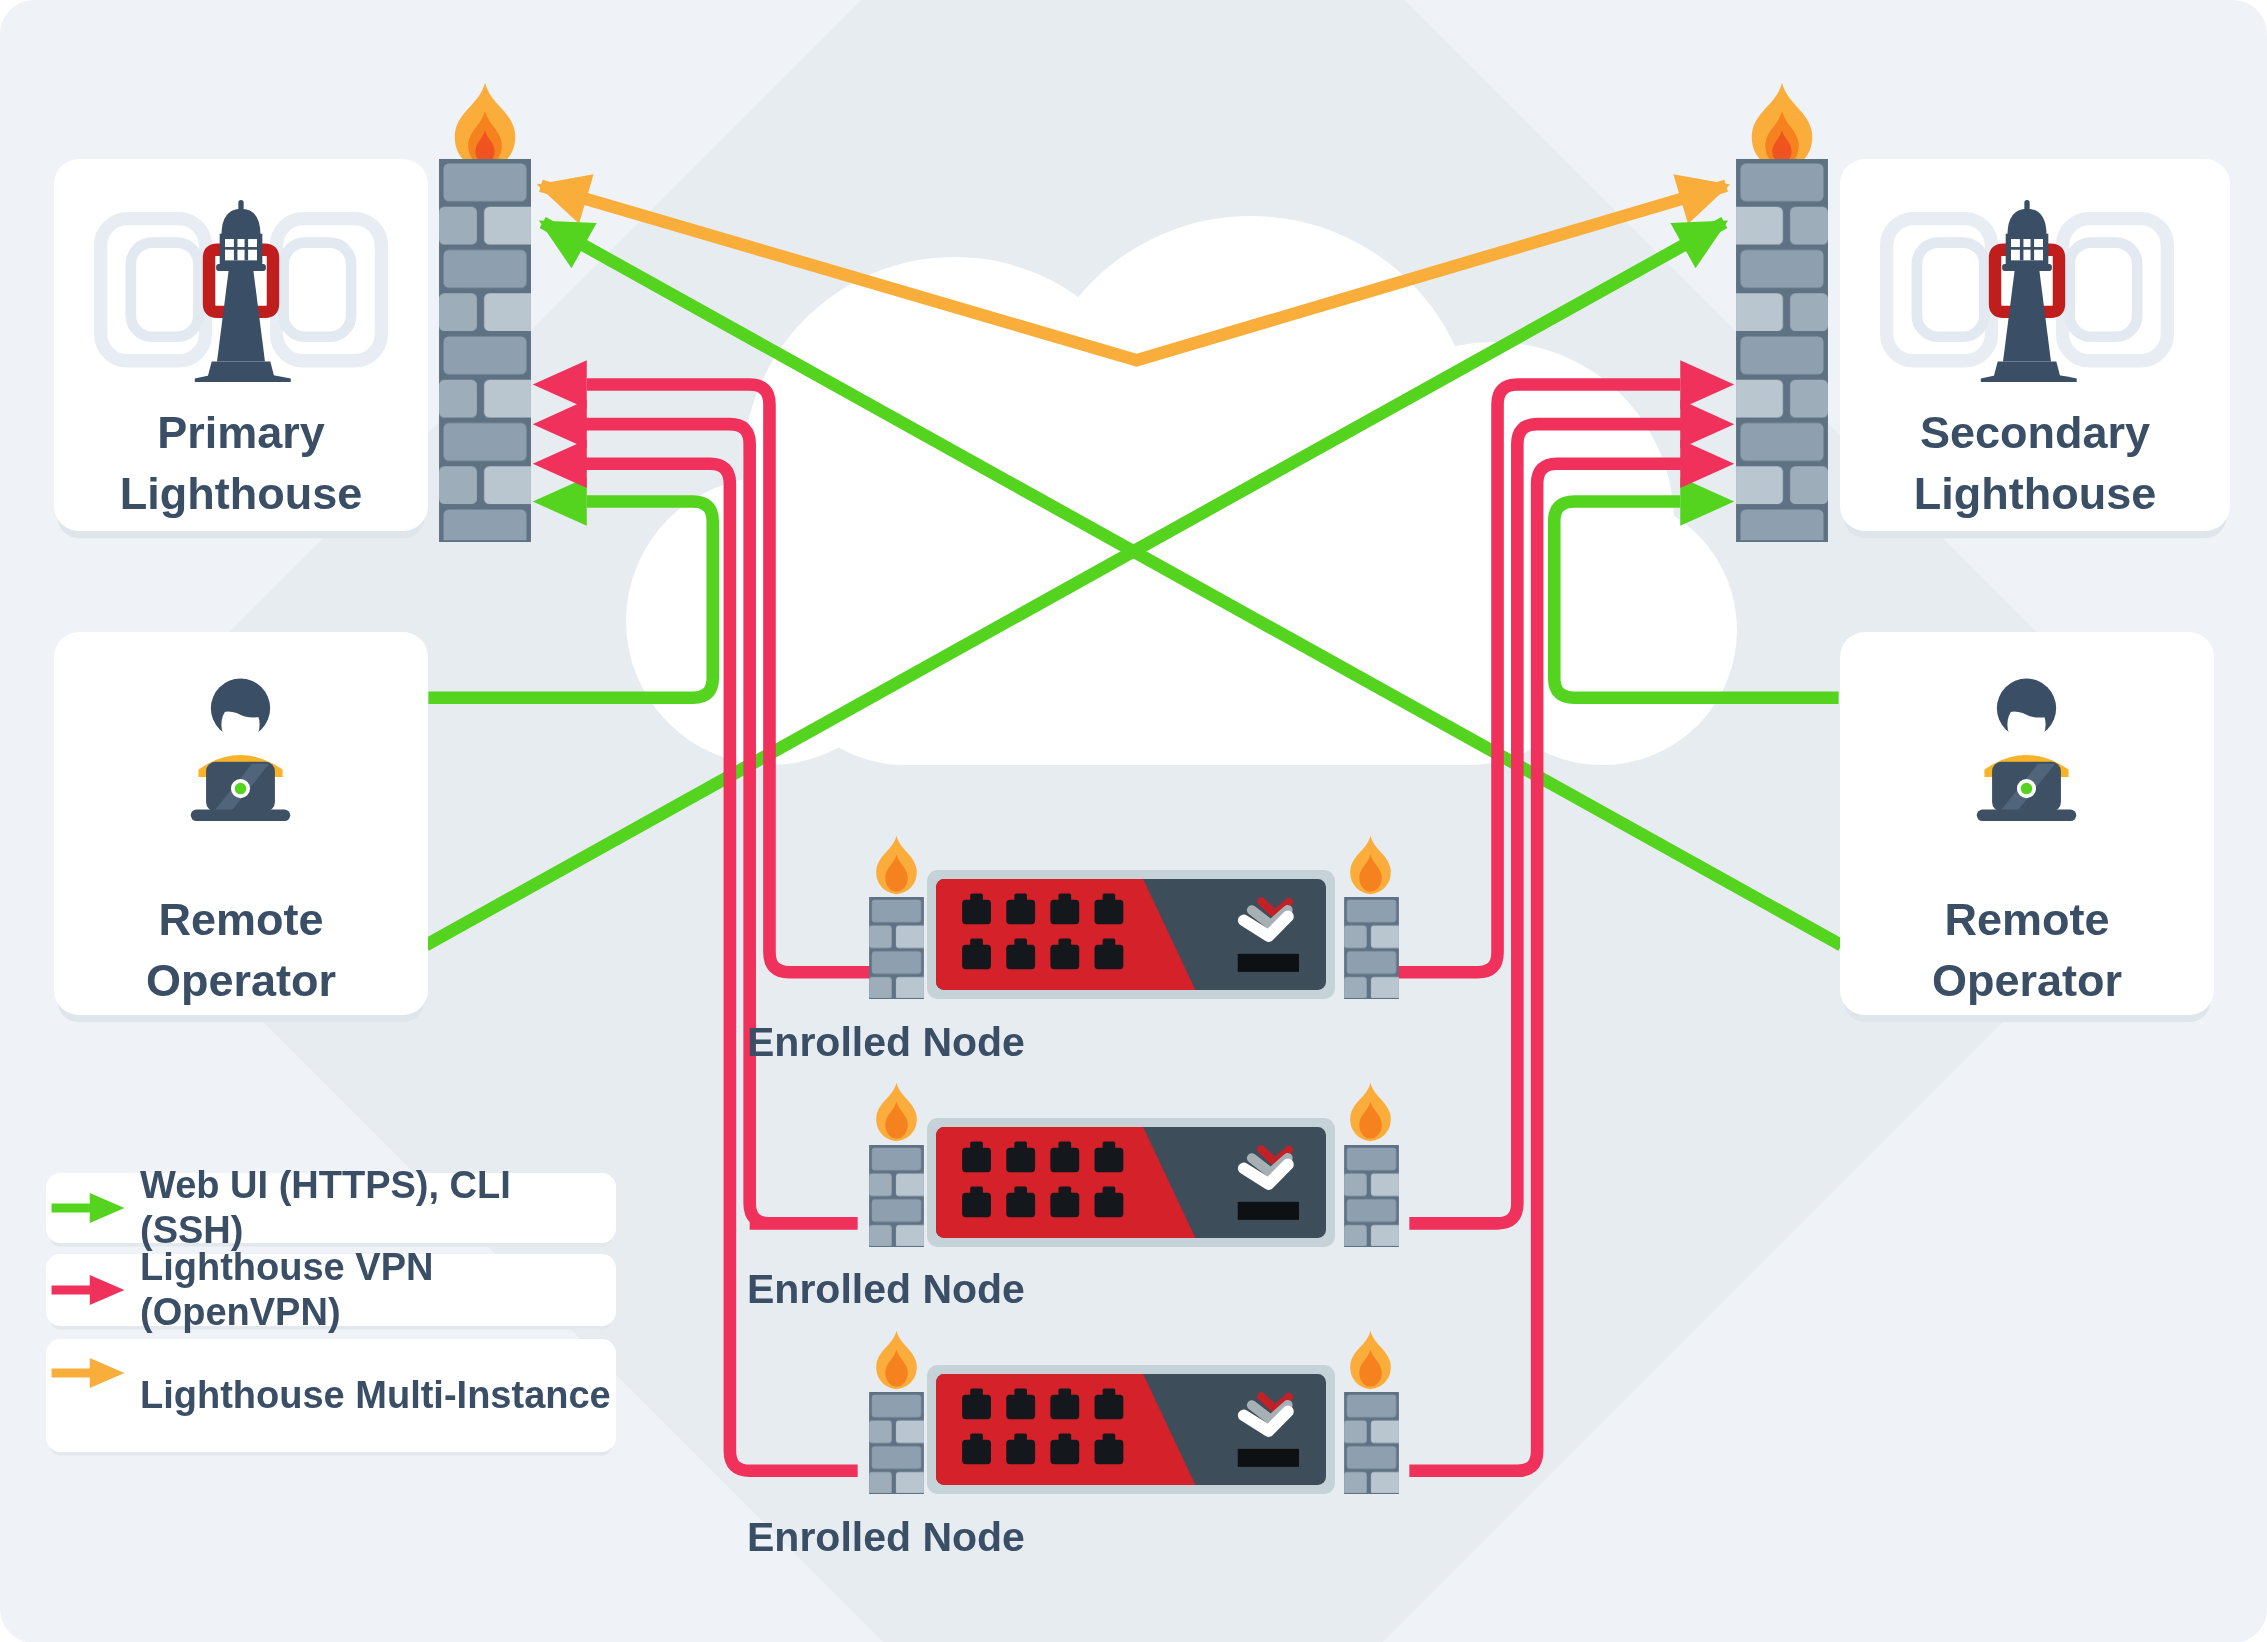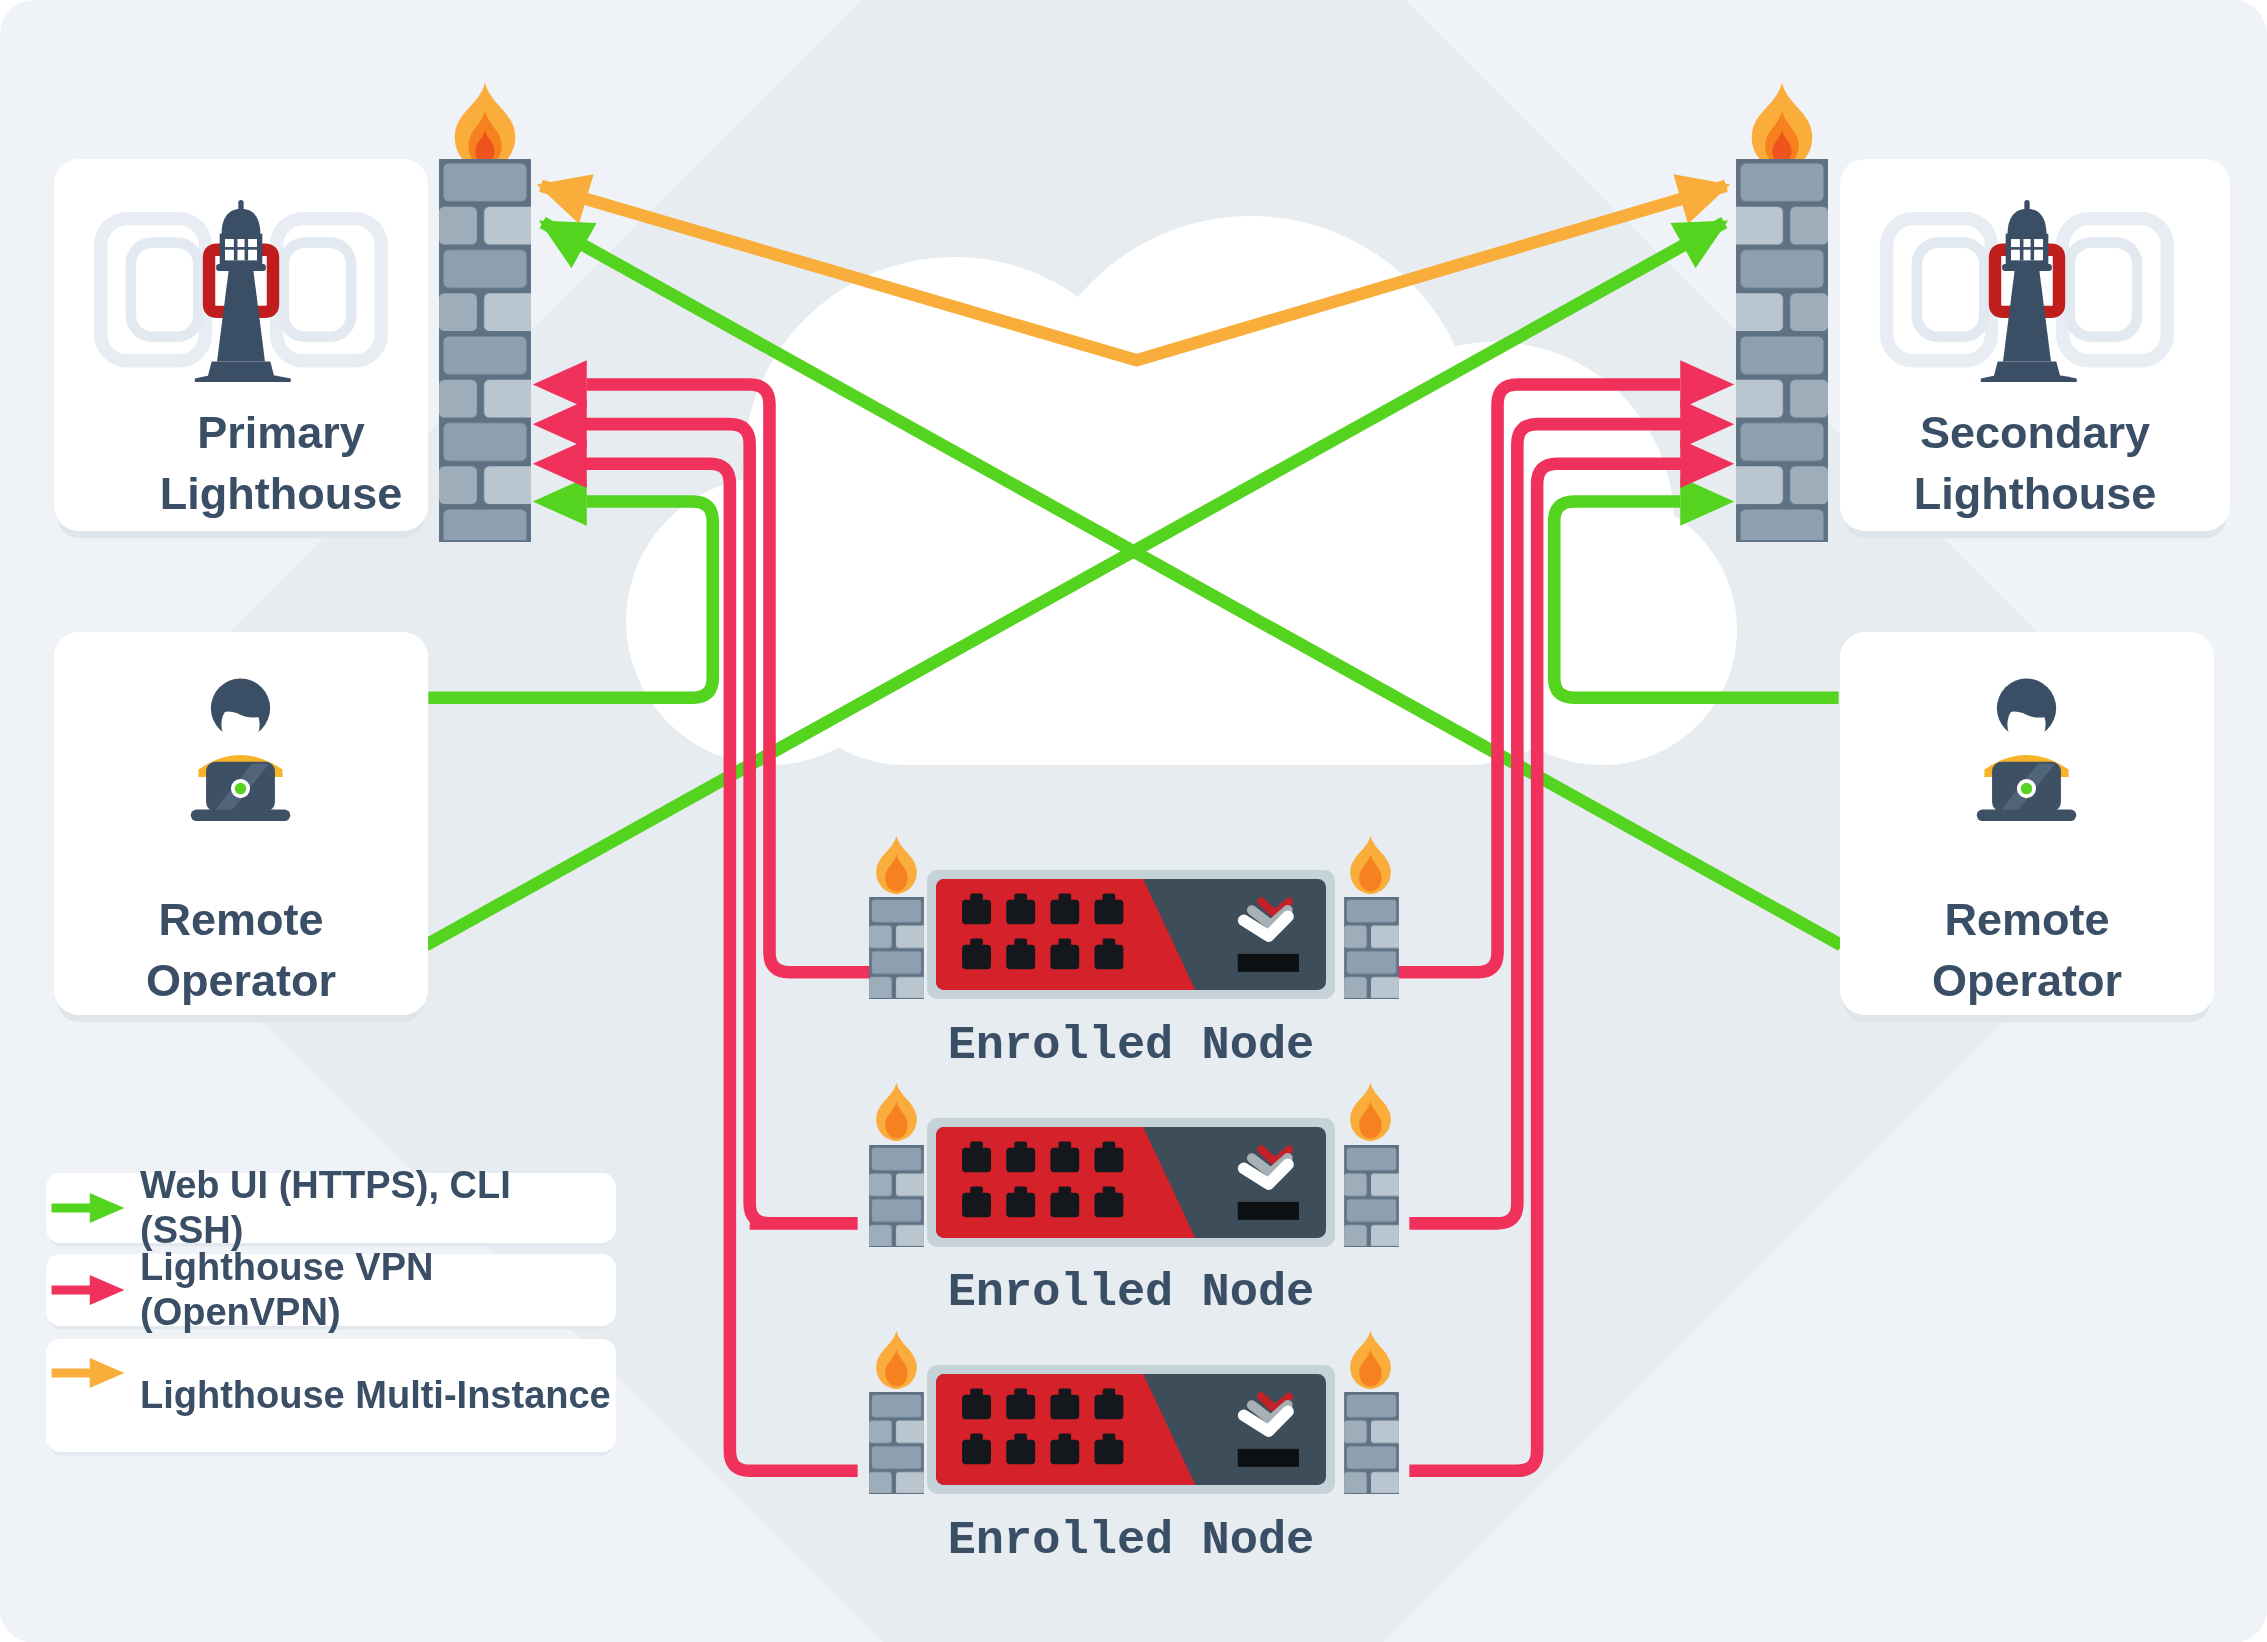--- a/index.html
+++ b/index.html
@@ -5,21 +5,21 @@
   html,body{margin:0;padding:0;background:#ffffff;font-family:"Liberation Sans","DejaVu Sans",sans-serif;}
   #canvas{position:relative;width:2267px;height:1643px;background:#EFF3F7;border-radius:34px;overflow:hidden;}
   .abs{position:absolute;}
   
   #watermark{left:368px;top:45px;width:1530px;height:1530px;background:#E7ECF1;border-radius:144px;transform:rotate(45deg);}
   .cloud-part{background:#ffffff;border-radius:50%;}
   
   .card{background:#ffffff;border-radius:25px;box-shadow:0 10.8px 0 -3.6px #DEE5EB;}
   .card-label{color:#3A4E66;font-weight:bold;font-size:45px;line-height:1.36;text-align:center;width:100%;left:0;}
   
-  .node-label{color:#3A4E66;font-weight:bold;font-size:47px;text-align:center;width:768px;font-family:Liberation Mono, monospace;}
+  .node-label{color:#3A4E66;font-weight:bold;font-size:41px;text-align:left;width:768px;}
   
   .legend-box{background:#ffffff;border-radius:14.4px;display:flex;align-items:center;box-shadow:0 7.2px 0 -3.6px #E2E8EE;}
   .legend-box .txt{color:#3A4E66;font-weight:bold;font-size:38px;line-height:1.19;}
   .legend-arrow{flex:none;margin-right:14.4px;margin-left:3.6px;}
   .l3 .legend-arrow{align-self:flex-start;margin-top:18px;}
 </style>
 </head>
 <body>
 
 <svg width="0" height="0" style="position:absolute" aria-hidden="true">
@@ -123,21 +123,21 @@
         <polygon points="137,196 203,196 208,215 132,215"></polygon>
         <path d="M118,215 Q170,202 226,215 L226,219 L118,219 Z"></path>
       </g>
       <rect x="152" y="58" width="36" height="24" fill="#ffffff"></rect>
       <g fill="#3A4E66">
         <rect x="162" y="58" width="4" height="24"></rect>
         <rect x="174" y="58" width="4" height="24"></rect>
         <rect x="152" y="67" width="36" height="3"></rect>
       </g>
     </svg>
-    <div class="abs card-label" style="top:243px;padding-left:40px;">
+    <div class="abs card-label" style="top:243px;">
       <div>Primary</div>
       <div>Lighthouse</div>
     </div>
   </div>
 
   <div class="abs card" style="left:1840px;top:159px;width:374px;height:372px;padding-left:16px;">
     <svg class="abs" style="left:36px;top:27px" width="302" height="234" viewBox="0 0 340 260">
       <g fill="none" stroke="#E7EDF2" stroke-width="15">
         <rect x="12" y="35" width="118" height="160" rx="30"></rect>
         <rect x="210" y="35" width="118" height="160" rx="30"></rect>

